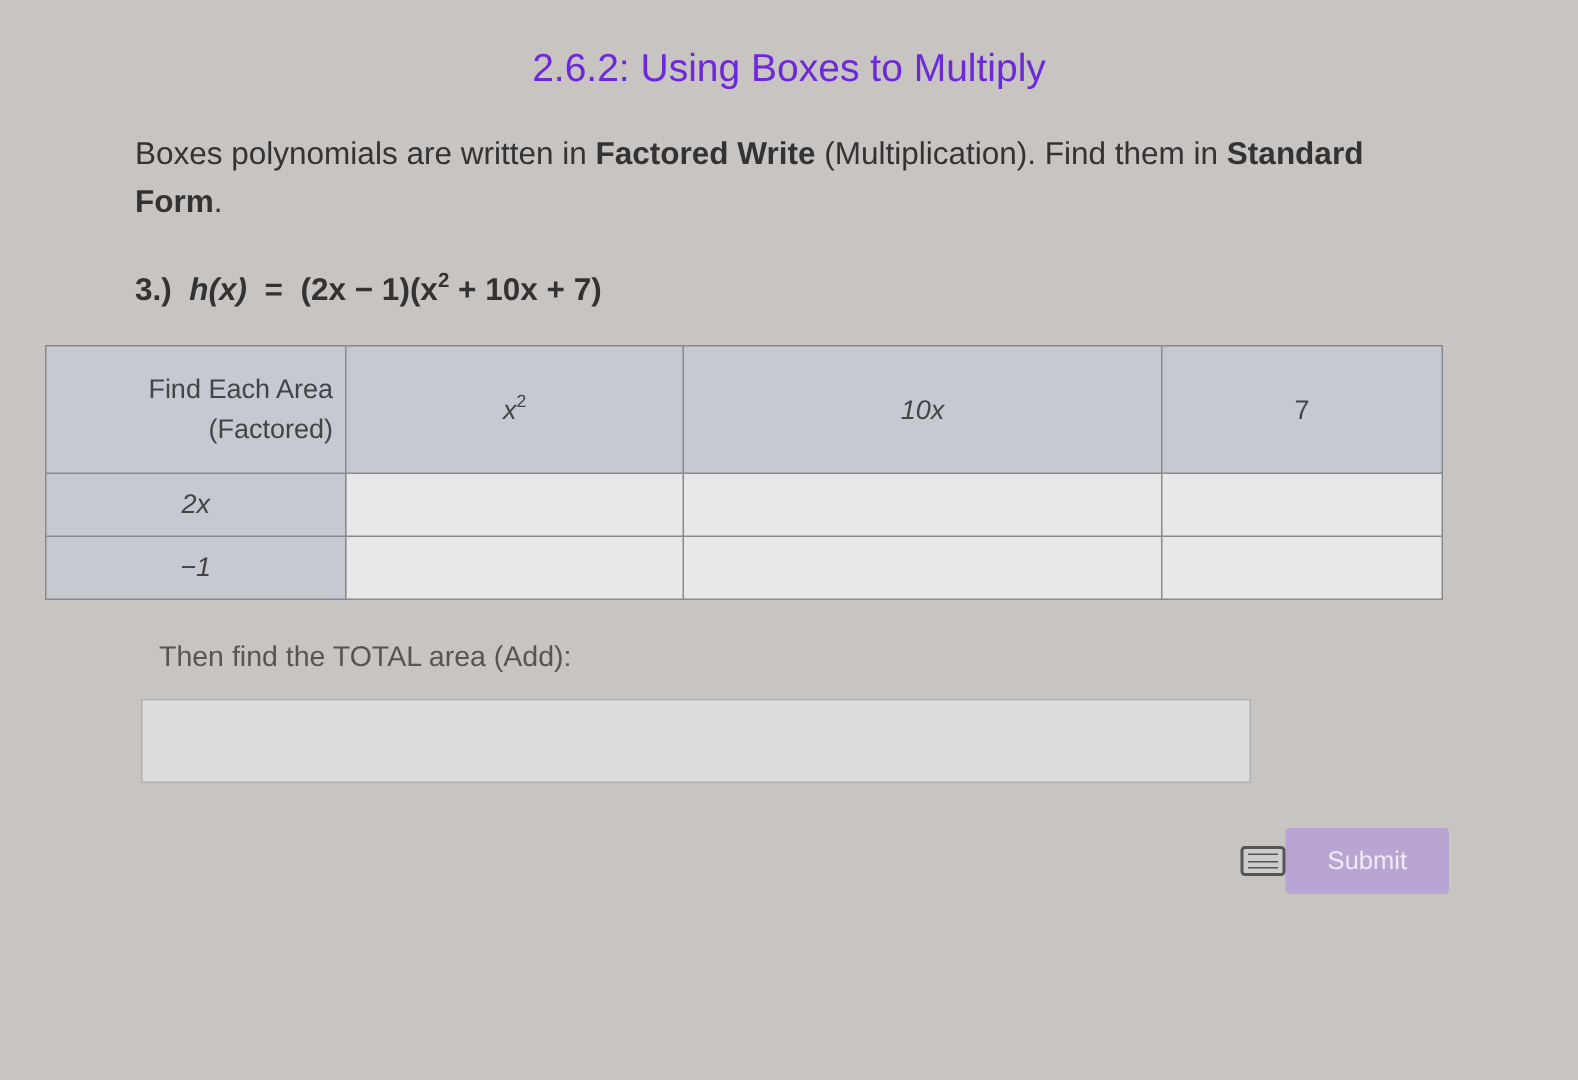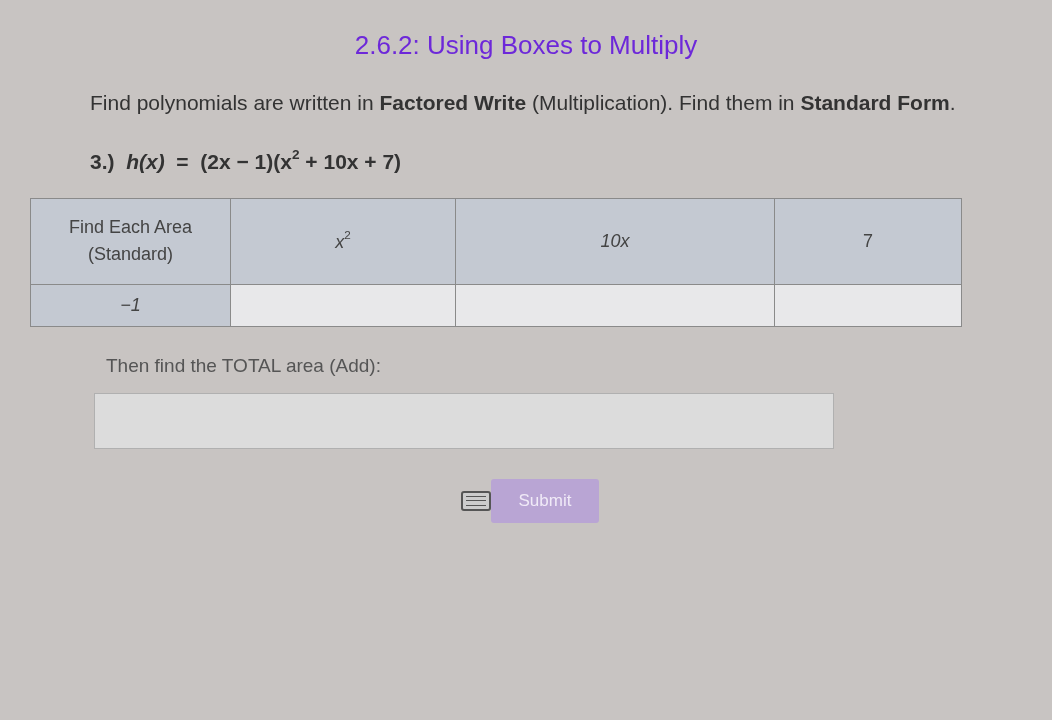--- a/index.html
+++ b/index.html
@@ -58,20 +58,21 @@
     font-size: 18px;
   }
   table.box thead th {
     background: #c4c9d2;
     padding: 31px 8px;
     font-style: normal;
   }
   table.box thead th.corner {
     line-height: 1.5;
     padding: 10px 8px;
+    text-align: right;
   }
   table.box tbody th {
     background: #c4c9d2;
     padding: 10px 8px;
     width: 200px;
     font-style: italic;
   }
   table.box tbody td {
     background: #e8e8ea;
     padding: 10px 8px;
@@ -85,21 +86,21 @@
   }
   .answer-box {
     border: 1px solid #b0b0b0;
     background: #dcdcdc;
     width: 740px;
     height: 56px;
     margin-left: 4px;
   }
   .footer-row {
     display: flex;
-    justify-content: center;
+    justify-content: flex-end;
     align-items: center;
     width: 872px;
     margin-left: 4px;
     margin-top: 30px;
   }
   .keyboard-icon {
     width: 30px;
     height: 20px;
     border: 2px solid #555;
     border-radius: 3px;
@@ -127,42 +128,48 @@
   .ital { font-style: italic; }
 </style>
 </head>
 <body>
 
 <div class="page">
 
   <div class="title">2.6.2: Using Boxes to Multiply</div>
 
   <div class="instructions">
-    <span>Find polynomials are written in </span><b>Factored Write</b><span> (Multiplication). Find them in </span><b>Standard Form</b><span>.</span>
+    <span>Boxes polynomials are written in </span><b>Factored Write</b><span> (Multiplication). Find them in </span><b>Standard Form</b><span>.</span>
   </div>
 
   <div class="problem">
     <span class="num">3.)</span>&nbsp;&nbsp;<span>h(x)</span>&nbsp;&nbsp;<span class="num">=</span>&nbsp;&nbsp;<span class="num">(2x − 1)(x</span><span class="sup num">2</span><span class="num"> + 10x + 7)</span>
   </div>
 
   <table class="box">
     <thead>
       <tr>
         <th class="corner">
           <div>Find Each Area</div>
-          <div>(Standard)</div>
+          <div>(Factored)</div>
         </th>
         <th>
           <span class="ital">x</span><span class="sup">2</span>
         </th>
         <th><span class="ital">10x</span></th>
         <th>7</th>
       </tr>
     </thead>
     <tbody>
+      <tr>
+        <th>2x</th>
+        <td></td>
+        <td></td>
+        <td></td>
+      </tr>
       <tr>
         <th>−1</th>
         <td></td>
         <td></td>
         <td></td>
       </tr>
     </tbody>
   </table>
 
   <div class="then">Then find the TOTAL area (Add):</div>

